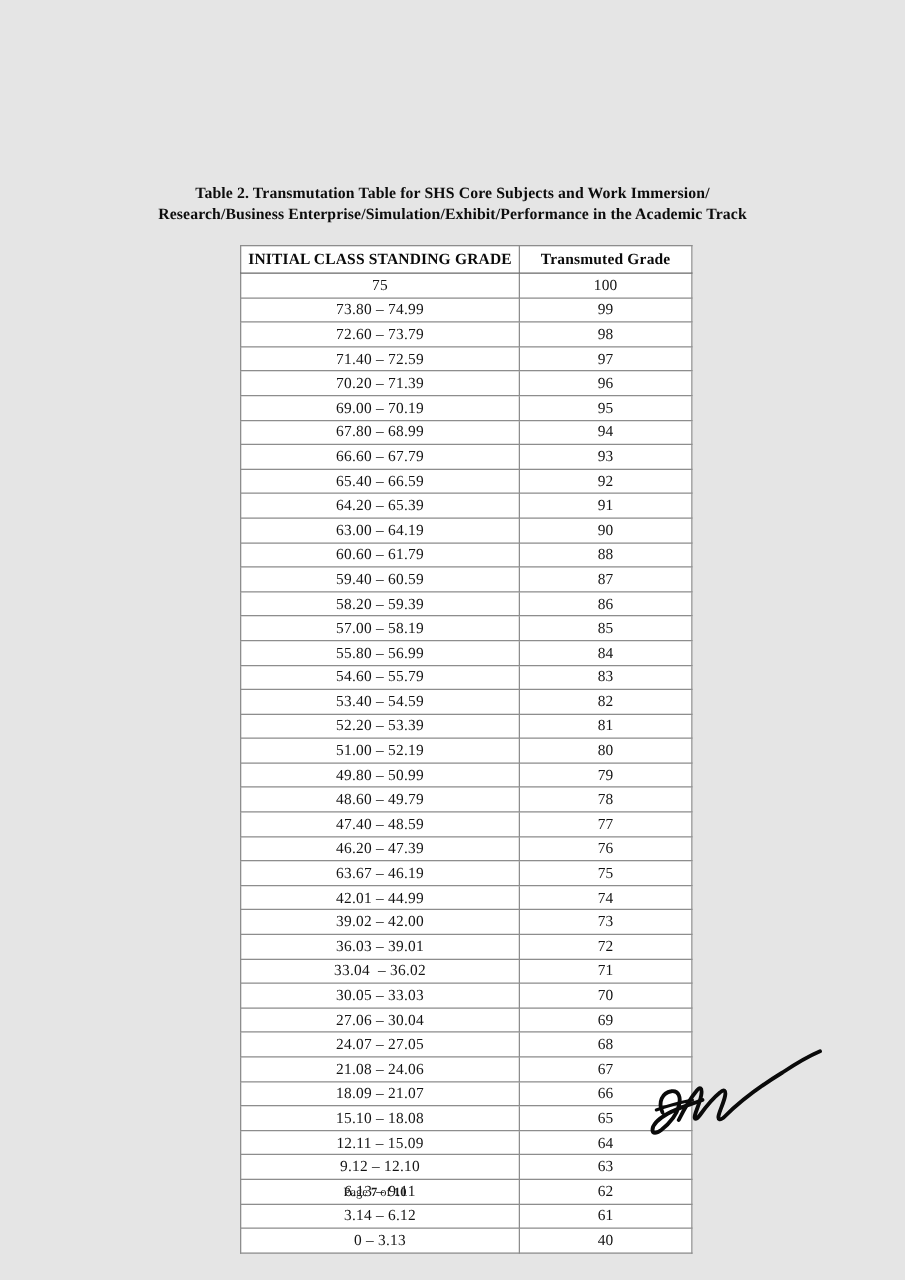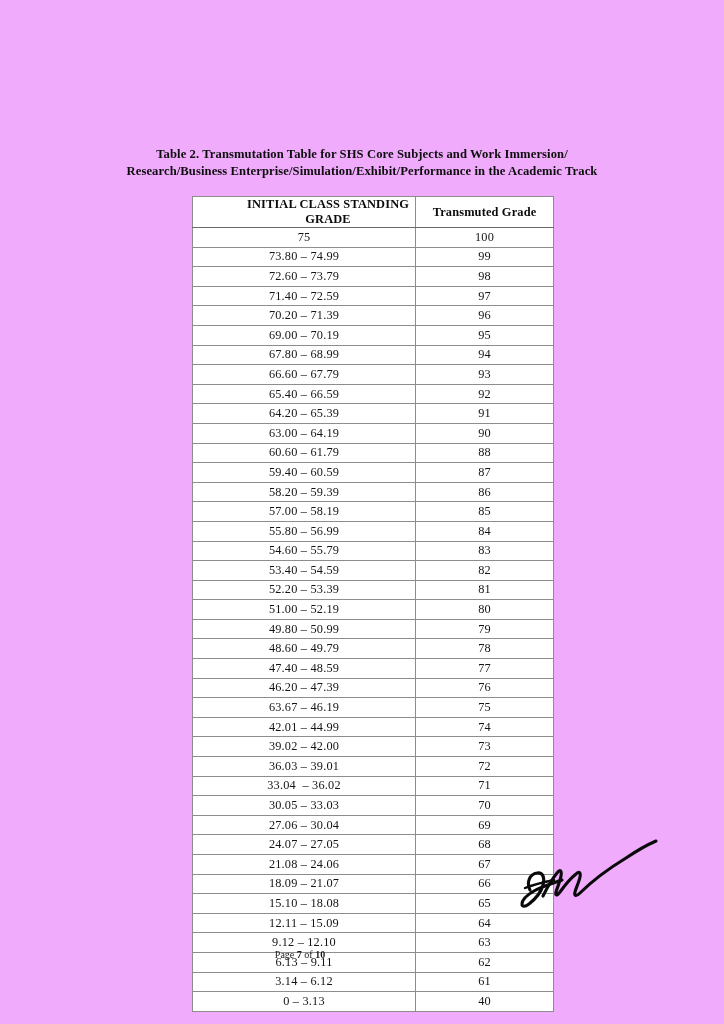--- a/index.html
+++ b/index.html
@@ -13,21 +13,21 @@
     height: 1024px;
     position: relative;
     font-family: "Liberation Serif", "DejaVu Serif", serif;
     color: #111111;
     overflow: hidden;
   }
 
   .page {
     position: absolute;
     inset: 0;
-    background: #f0abfc;
+    background: #e5e5e5;
   }
 
   
   .doc-title {
     position: absolute;
     left: 62px;
     top: 146px;
     width: 600px;
     text-align: center;
     font-weight: bold;
@@ -66,21 +66,20 @@
     height: 21px;
     font-weight: bold;
     font-size: 12.4px;
     letter-spacing: 0.15px;
     color: #0b0b0b;
     border-bottom: 1.3px solid #6a6a6a;
   }
   table.grade-table thead th.h1 {
     font-variant: normal;
     text-transform: uppercase;
-    padding-left: 48px;
   }
   table.grade-table tbody td {
     height: 18.6px;
     font-size: 12.3px;
     color: #141414;
     white-space: pre;
   }
   table.grade-table tbody tr td.range {
     letter-spacing: 0.2px;
   }

